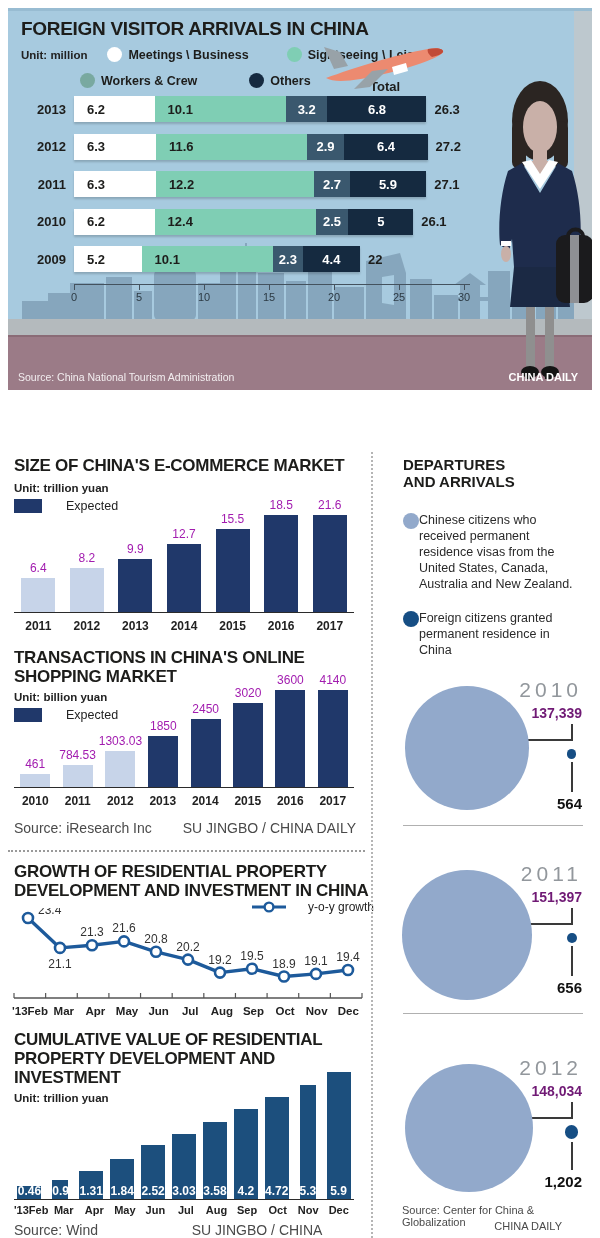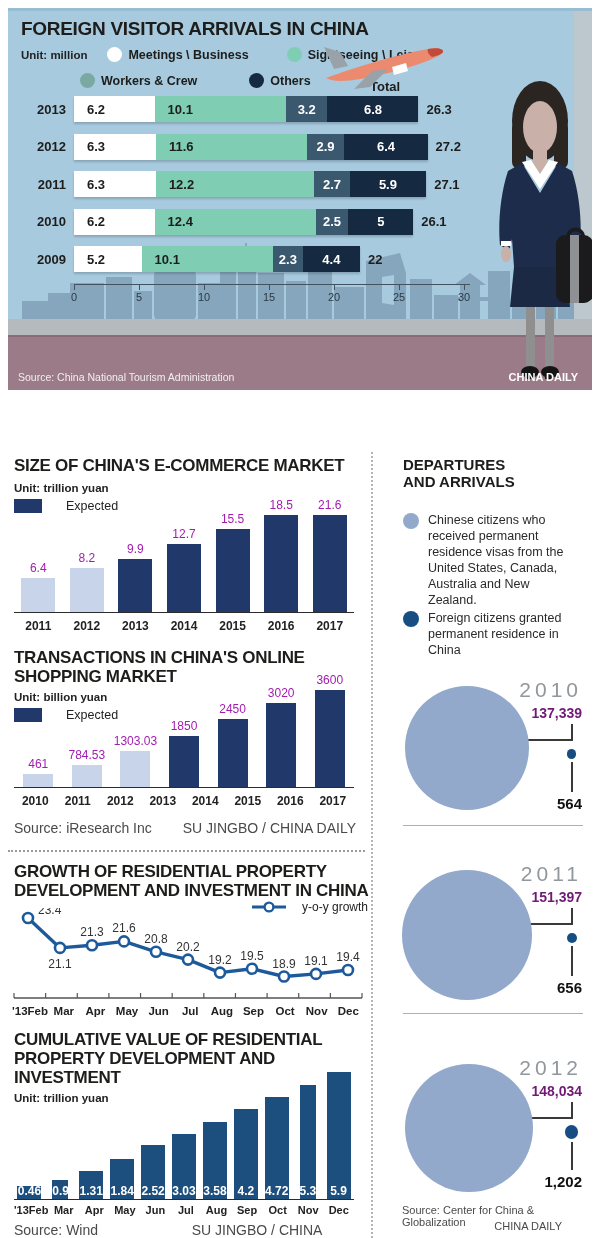--- a/index.html
+++ b/index.html
@@ -50,38 +50,38 @@
   .vbar .inlbl { position:absolute; bottom:1px; left:0; right:0; text-align:center; color:#fff; font-size:12px; font-weight:600; }
   .yrow { display:flex; position:absolute; }
   .yrow span { flex:1; text-align:center; font-size:12px; color:#222; font-weight:600; white-space:nowrap; }
 
   
   .hdot { border-top:2px dotted #9a9a9a; height:0; }
   #vdot { left:371px; top:452px; height:786px; width:0; border-left:2px dotted #b5b5b5; }
 
   
   #dep-title { left:403px; top:456px; font-size:15px; font-weight:800; line-height:17px; }
-  .dleg { position:absolute; left:403px; display:flex; gap:9px; width:178px; }
+  .dleg { position:absolute; left:403px; display:flex; width:178px; }
   .dleg .dot { width:16px; height:16px; border-radius:50%; flex:0 0 auto; margin-top:1px; }
   .dleg .txt { font-size:12.5px; line-height:16px; color:#2a2a2a; }
   .cgroup { position:absolute; left:398px; width:188px; }
   .gyear { position:absolute; right:4px; top:0; font-size:21px; color:#92979c; letter-spacing:4px; }
   .gval { position:absolute; right:4px; top:27px; font-size:14px; font-weight:700; color:#701a75; }
   .gcircle { position:absolute; border-radius:50%; background:#92a9cb; }
   .stub { position:absolute; width:1.5px; background:#3a3a3a; }
   .hline { position:absolute; height:1.5px; background:#3a3a3a; }
   .gdot { position:absolute; border-radius:50%; background:#164e84; }
   .vline { position:absolute; width:1.5px; background:#3a3a3a; }
   .sval { position:absolute; right:4px; font-size:15px; font-weight:800; color:#111; }
   .gdivider { position:absolute; left:403px; width:180px; border-top:1px solid #b0b0b0; }
   #dep-src { left:402px; top:1204px; font-size:11px; color:#4a4a4a; }
   #dep-brand { right:38px; top:1220px; font-size:11px; color:#4a4a4a; }
 
   
-  #growth-leg { position:absolute; display:flex; align-items:center; gap:16px; font-size:12px; color:#222; }
+  #growth-leg { position:absolute; display:flex; align-items:center; gap:22px; font-size:12px; color:#222; }
 </style>
 </head>
 <body>
 
 <div id="topgfx" class="abs">
   <svg id="cityscape" width="584" height="78" viewBox="0 0 584 78">
     <g fill="#7f9eb5" opacity="0.8">
       <rect x="14" y="58" width="26" height="20"></rect>
         <rect x="40" y="50" width="22" height="28"></rect>
       <rect x="62" y="40" width="34" height="38"></rect>
@@ -142,21 +142,21 @@
   </svg>
   <div id="total-lbl">Total</div>
 
   <div id="top-chart">
       <div class="tb-row">
         <span class="tb-year">2013</span>
         <div class="tb-bars">
           <div class="tb-seg pad" style="width: 80.6px; background: rgb(255, 255, 255); color: rgb(29, 29, 27);">6.2</div>
           <div class="tb-seg pad" style="width: 131.3px; background: rgb(127, 206, 180); color: rgb(29, 29, 27);">10.1</div>
           <div class="tb-seg ctr" style="width: 41.6px; background: rgb(58, 88, 110); color: rgb(255, 255, 255);">3.2</div>
-          <div class="tb-seg ctr" style="width: 91px; background: rgb(21, 42, 64); color: rgb(255, 255, 255);">6.8</div>
+          <div class="tb-seg ctr" style="width: 99px; background: rgb(21, 42, 64); color: rgb(255, 255, 255);">6.8</div>
         </div>
         <span class="tb-total">26.3</span>
       </div>
       <div class="tb-row">
         <span class="tb-year">2012</span>
         <div class="tb-bars">
           <div class="tb-seg pad" style="width: 81.9px; background: rgb(255, 255, 255); color: rgb(29, 29, 27);">6.3</div>
           <div class="tb-seg pad" style="width: 150.8px; background: rgb(127, 206, 180); color: rgb(29, 29, 27);">11.6</div>
           <div class="tb-seg ctr" style="width: 37.7px; background: rgb(58, 88, 110); color: rgb(255, 255, 255);">2.9</div>
           <div class="tb-seg ctr" style="width: 83.2px; background: rgb(21, 42, 64); color: rgb(255, 255, 255);">6.4</div>
@@ -319,20 +319,24 @@
       <div class="vval">2450</div>
       <div class="vbar" style="width: 30px; height: 68.0556px;"></div>
     </div>
     <div class="vcol">
       <div class="vval">3020</div>
       <div class="vbar" style="width: 30px; height: 83.8889px;"></div>
     </div>
     <div class="vcol">
       <div class="vval">3600</div>
       <div class="vbar" style="width: 30px; height: 100px;"></div>
+    </div>
+    <div class="vcol">
+      <div class="vval">4140</div>
+      <div class="vbar" style="width: 30px; height: 115px;"></div>
     </div>
   </div>
 <div id="shop-years" class="yrow" style="left:14px; top:794px; width:340px;">
     <span>2010</span>
     <span>2011</span>
     <span>2012</span>
     <span>2013</span>
     <span>2014</span>
     <span>2015</span>
     <span>2016</span>

